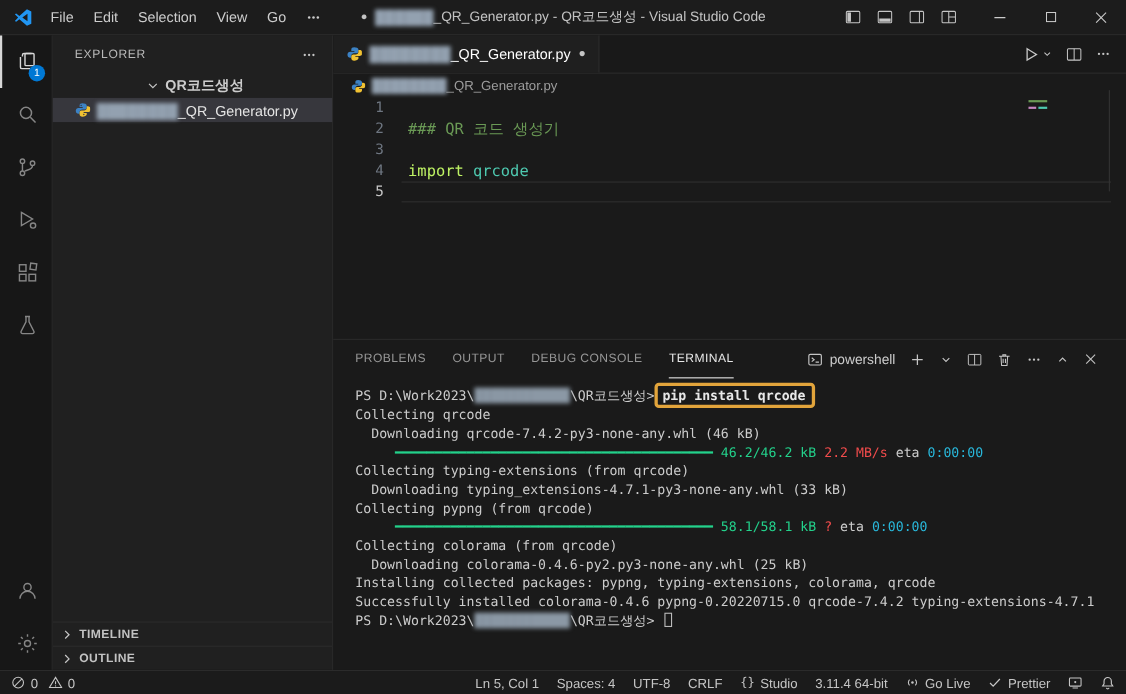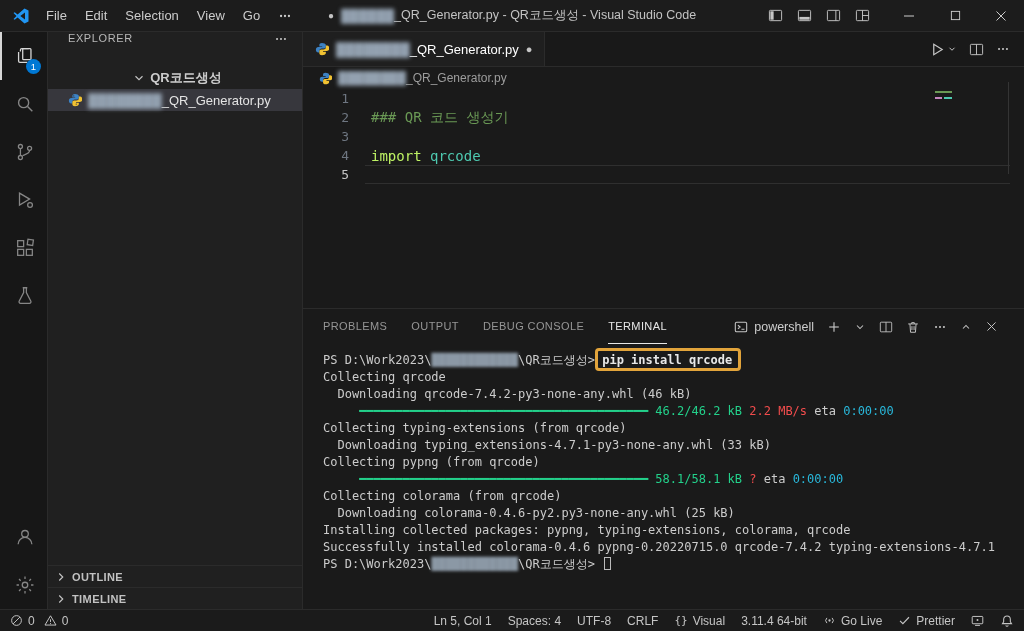--- a/index.html
+++ b/index.html
@@ -27,21 +27,21 @@
   .ab-item { position:relative; height:48px; display:flex; align-items:center; justify-content:center;
              color:#868686; border-left:2px solid transparent; }
   .ab-item.active { color:#d7d7d7; border-left-color:#d7d7d7; }
   .ab-badge { position:absolute; right:6px; bottom:6px; min-width:15px; height:15px; border-radius:8px;
               background:#0078d4; color:#fff; font-size:9.5px; line-height:15px; text-align:center; padding:0 3px; }
   .ab-spacer { flex:1; }
 
   
   #sidebar { position:absolute; top:32px; bottom:22px; left:48px; width:255px; background:#202020;
              border-right:1px solid #2b2b2b; }
-  .sb-header { height:35px; display:flex; align-items:flex-start; justify-content:space-between;
+  .sb-header { height:35px; display:flex; align-items:center; justify-content:space-between;
                padding:0 14px 0 20px; font-size:11px; letter-spacing:.6px; color:#b8b8b8; }
   .tree-row { height:22px; display:flex; align-items:center; gap:4px; font-size:13px; color:#cccccc; }
   .tree-root { font-weight:700; padding-left:4px;justify-content:center; }
   .tree-file { padding-left:20px; gap:6px; background:#37373d; color:#e4e4e4; }
   .sb-bottom { position:absolute; left:0; right:0; bottom:0; }
   .sb-section { height:22px; display:flex; align-items:center; gap:4px; padding-left:6px;
                 border-top:1px solid #2b2b2b; font-size:11px; font-weight:700; letter-spacing:.4px; color:#c2c2c2; }
 
   
   #editor-group { position:absolute; top:32px; left:303px; right:0; height:276px; background:#1a1a1a; }
@@ -266,29 +266,29 @@
           <span>_QR_Generator.py</span>
       </span>
     </div>
     <div class="sb-bottom">
       <div class="sb-section">
         <span class="icon">
           <svg width="14" height="14" viewBox="0 0 16 16" fill="none" stroke="currentColor" stroke-width="1.3">
               <path d="M6 4l4 4-4 4"></path>
             </svg>
         </span>
-        <span>OUTLINE</span>
+        <span>TIMELINE</span>
       </div>
       <div class="sb-section">
         <span class="icon">
           <svg width="14" height="14" viewBox="0 0 16 16" fill="none" stroke="currentColor" stroke-width="1.3">
               <path d="M6 4l4 4-4 4"></path>
             </svg>
         </span>
-        <span>TIMELINE</span>
+        <span>OUTLINE</span>
       </div>
     </div>
   </aside>
 
   <section id="editor-group">
     <div class="tabbar">
       <div class="tab">
         <span class="icon">
           <svg width="14" height="14" viewBox="0 0 16 16">
               <path fill="#3c82c4" d="M8 1C6 1 5 1.9 5 3.2V5h3.2v.8H3.8C2.2 5.8 1 6.8 1 8.9S2.2 12 3.8 12H5v-2c0-1.5 1.3-2.6 2.8-2.6h2.6c1.1 0 2-.9 2-2V3.2C12.4 1.9 10 1 8 1z"></path>
@@ -462,21 +462,21 @@
         <span>0</span>
       </span>
     </div>
     <div class="sb-right">
       <span class="sb-item">Ln 5, Col 1</span>
       <span class="sb-item">Spaces: 4</span>
       <span class="sb-item">UTF-8</span>
       <span class="sb-item">CRLF</span>
       <span class="sb-item">
         <span class="brace-ic">{}</span>
-        <span>Visual</span>
+        <span>Studio</span>
       </span>
       <span class="sb-item">3.11.4 64-bit</span>
       <span class="sb-item">
         <span class="icon">
           <svg width="13" height="13" viewBox="0 0 16 16" fill="none" stroke="currentColor" stroke-width="1.2">
               <circle cx="8" cy="8" r="1.4" fill="currentColor" stroke="none"></circle>
               <path d="M4.8 11.2a4.5 4.5 0 0 1 0-6.4M11.2 4.8a4.5 4.5 0 0 1 0 6.4"></path>
             </svg>
         </span>
         <span>Go Live</span>

